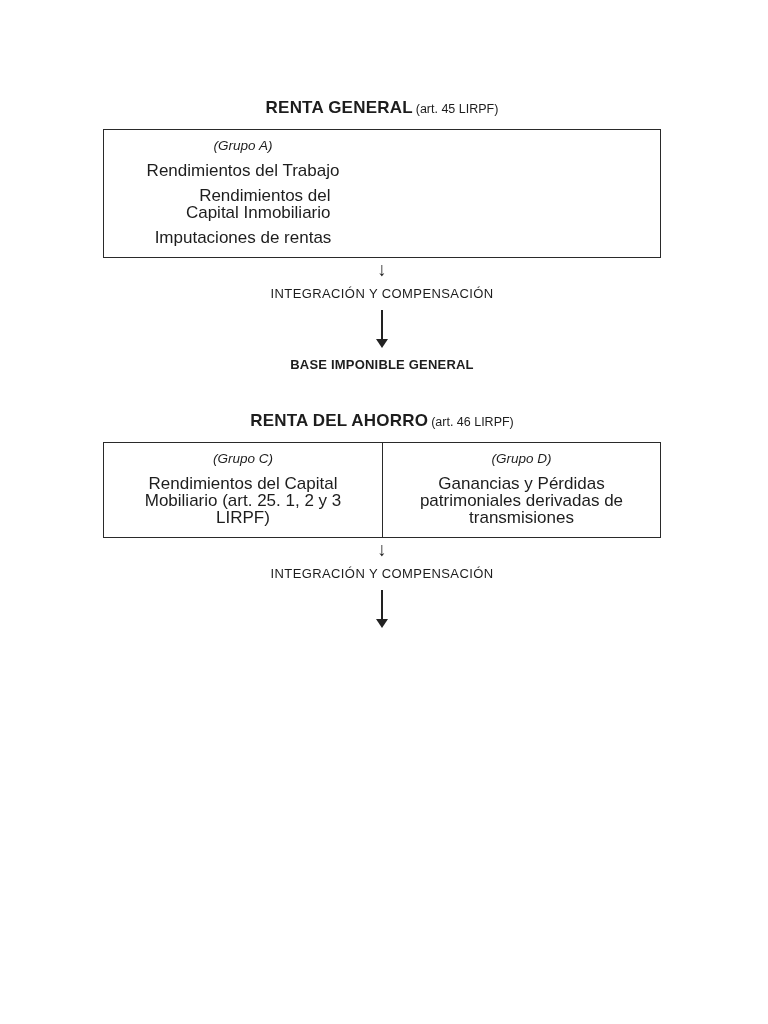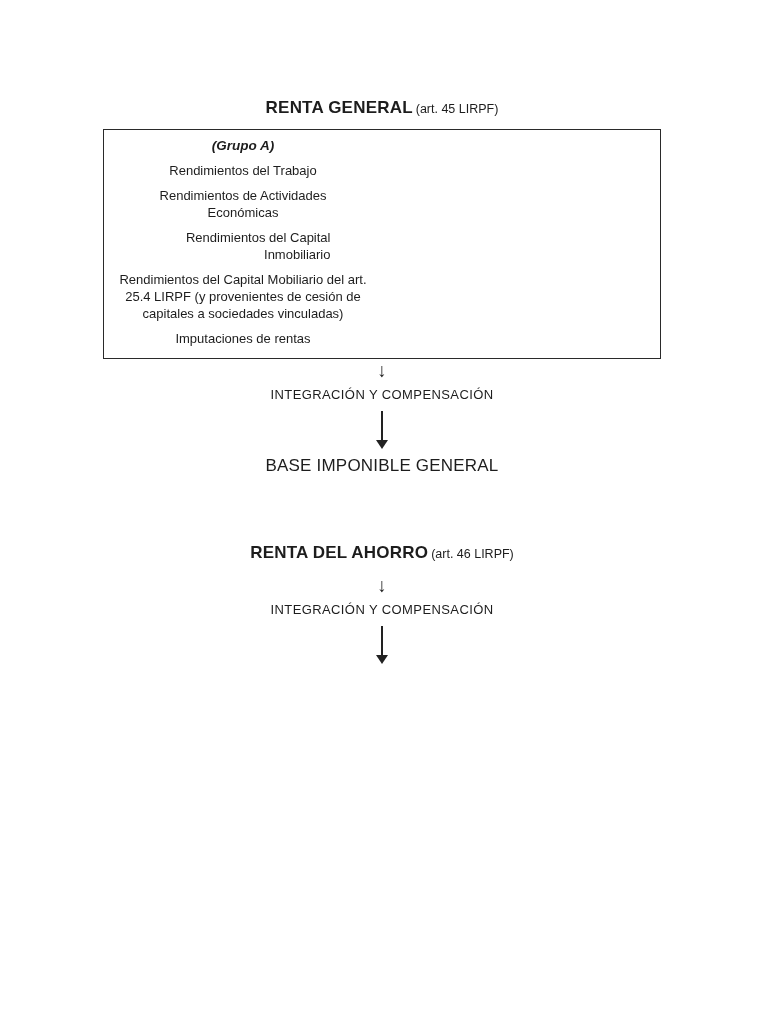--- a/index.html
+++ b/index.html
@@ -46,28 +46,28 @@
   }
   .cell {
     width: 50%;
     padding: 7px 8px 11px 8px;
     text-align: center;
   }
   .cell + .cell {
     border-left: 1.6px solid #2a2a2a;
   }
   .g-head {
-    font-weight: bold;
+    font-weight: normal;
     font-style: italic;
     font-size: 13.5px;
     line-height: 17px;
     margin-bottom: 2px;
   }
   .g-item {
-    font-size: 13px;
+    font-size: 17px;
     line-height: 17px;
     margin: 8px auto 0 auto;
   }
   .w190 { max-width: 190px; }
   .w175 { max-width: 175px; text-align: right; }
   .w256 { max-width: 256px; }
   .w230 { max-width: 230px; }
   .flow {
     display: flex;
     flex-direction: column;
@@ -100,61 +100,69 @@
   }
   .long-arrow .head {
     width: 0;
     height: 0;
     border-left: 6px solid transparent;
     border-right: 6px solid transparent;
     border-top: 9px solid #222222;
   }
   .result-label {
     margin-top: 8px;
-    font-weight: normal;
-    font-size: 17px;
+    font-weight: bold;
+    font-size: 13px;
     line-height: 18px;
     letter-spacing: 0.2px;
   }
-  .sec2 { margin-top: 63px; }
+  .sec2 { margin-top: 32px; }
 </style>
 </head>
 <body>
 
 <div class="page">
   <div class="doc">
 
     <section>
       <h1 class="sec-title"><span class="t-main">RENTA GENERAL</span><span class="t-ref">(art. 45 LIRPF)</span></h1>
 
       <div class="box">
         <div class="cell">
           <div class="g-head">(Grupo A)</div>
           <p class="g-item">Rendimientos del Trabajo</p>
-          <p class="g-item w190">Rendimientos de Actividades Económicas</p>
           <p class="g-item w175">Rendimientos del Capital Inmobiliario</p>
-          <p class="g-item w256">Rendimientos del Capital Mobiliario del art. 25.4 LIRPF (y provenientes de cesión de capitales a sociedades vinculadas)</p>
           <p class="g-item">Imputaciones de rentas</p>
         </div>
       </div>
 
       <div class="flow">
         <div class="arrow-glyph">↓</div>
         <div class="proc-label">INTEGRACIÓN Y COMPENSACIÓN</div>
         <div class="long-arrow">
           <div class="shaft"></div>
           <div class="head"></div>
         </div>
         <div class="result-label">BASE IMPONIBLE GENERAL</div>
       </div>
     </section>
 
     <section class="sec2">
       <h1 class="sec-title"><span class="t-main">RENTA DEL AHORRO</span><span class="t-ref">(art. 46 LIRPF)</span></h1>
 
+      <div class="box">
+        <div class="cell">
+          <div class="g-head">(Grupo C)</div>
+          <p class="g-item w230">Rendimientos del Capital Mobiliario (art. 25. 1, 2 y 3 LIRPF)</p>
+        </div>
+        <div class="cell">
+          <div class="g-head">(Grupo D)</div>
+          <p class="g-item w230">Ganancias y Pérdidas patrimoniales derivadas de transmisiones</p>
+        </div>
+      </div>
 
       <div class="flow">
         <div class="arrow-glyph">↓</div>
         <div class="proc-label">INTEGRACIÓN Y COMPENSACIÓN</div>
         <div class="long-arrow">
           <div class="shaft"></div>
           <div class="head"></div>
         </div>
       </div>
     </section>

